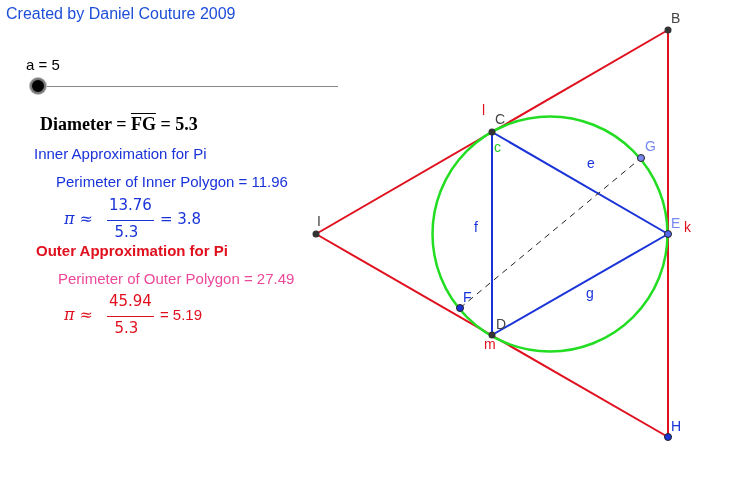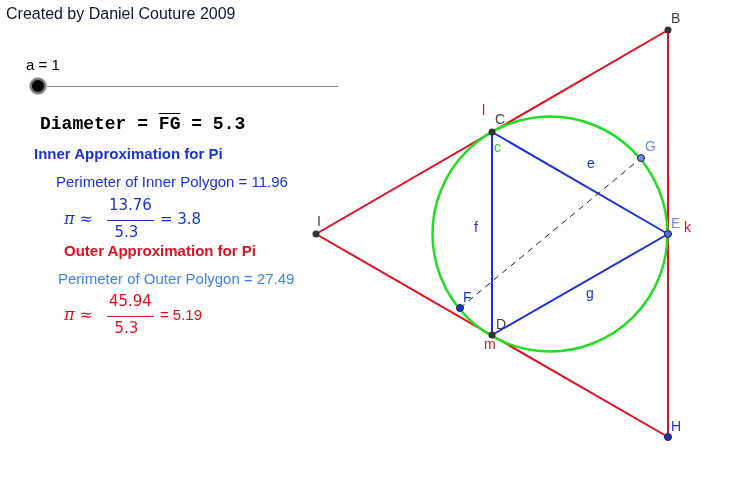--- a/index.html
+++ b/index.html
@@ -1,47 +1,47 @@
 <!DOCTYPE html>
 <html><head>
   <meta charset="utf-8">
   <style>
     html, body { margin: 0; padding: 0; background: #ffffff; }
     body { width: 750px; height: 500px; position: relative; overflow: hidden;
            font-family: "Liberation Sans", "DejaVu Sans", sans-serif; }
     .abs { position: absolute; white-space: nowrap; }
-    .credit { left: 6px; top: 5px; font-size: 16px; color: #0f172a; }
+    .credit { left: 6px; top: 5px; font-size: 16px; color: #1d4ed8; }
     .slider-label { left: 26px; top: 56px; font-size: 15px; color: #000; }
     .slider-track { left: 38px; top: 86px; width: 300px; height: 1px; background: #8a8a8a; }
     .slider-knob { left: 30px; top: 78px; width: 12px; height: 12px; border-radius: 50%;
                    background: #000; border: 2px solid #777; box-shadow: 0 0 0 1px #bbb; cursor: pointer; }
     .diameter { left: 40px; top: 114px; font-size: 18px; font-weight: bold; color: #000;
-                font-family: Liberation Mono, monospace; }
+                font-family: Liberation Serif, serif; }
     .overline { text-decoration: overline; }
-    .h-blue { left: 34px; top: 145px; font-size: 15px; font-weight: bold; color: #1a33d9; }
-    .h-red { left: 36px; top: 242px; font-size: 15px; font-weight: bold; color: #e0101e; margin-left: 28px; }
+    .h-blue { left: 34px; top: 145px; font-size: 15px; font-weight: normal; color: #1a33d9; }
+    .h-red { left: 36px; top: 242px; font-size: 15px; font-weight: bold; color: #e0101e; }
     .perim-blue { left: 56px; top: 173px; font-size: 15px; color: #1a33d9; }
-    .perim-red { left: 58px; top: 270px; font-size: 15px; color: #3b82f6; }
+    .perim-red { left: 58px; top: 270px; font-size: 15px; color: #ec4899; }
     .frac-row { display: flex; align-items: center; font-family: "DejaVu Serif", serif; font-size: 16px; }
     .frac-blue { left: 64px; top: 196px; color: #1a33d9; }
     .frac-red { left: 64px; top: 292px; color: #e0101e; }
     .frac { display: inline-flex; flex-direction: column; align-items: center; margin: 0 6px;
             font-family: "DejaVu Sans", sans-serif; font-size: 15px; }
     .frac .num { padding: 0 2px 6px 2px; border-bottom: 1px solid currentColor; margin-left: 8px; }
     .frac .den { padding-top: 2px; }
     .sym { font-style: italic; }
     .pt-label { position: absolute; font-size: 14px; font-family: "Liberation Sans", sans-serif; }
     svg { position: absolute; left: 0; top: 0; }
   </style>
 </head>
 <body>
 
 <div class="abs credit">Created by Daniel Couture 2009</div>
 
-<div class="abs slider-label">a = 1</div>
+<div class="abs slider-label">a = 5</div>
 <div class="abs slider-track"></div>
 <div class="abs slider-knob"></div>
 
 <div class="abs diameter">
   <span>Diameter = </span><span class="overline">FG</span><span> = 5.3</span>
 </div>
 
 <div class="abs h-blue">Inner Approximation for Pi</div>
 <div class="abs perim-blue">Perimeter of Inner Polygon = 11.96</div>
 <div class="abs frac-row frac-blue">

